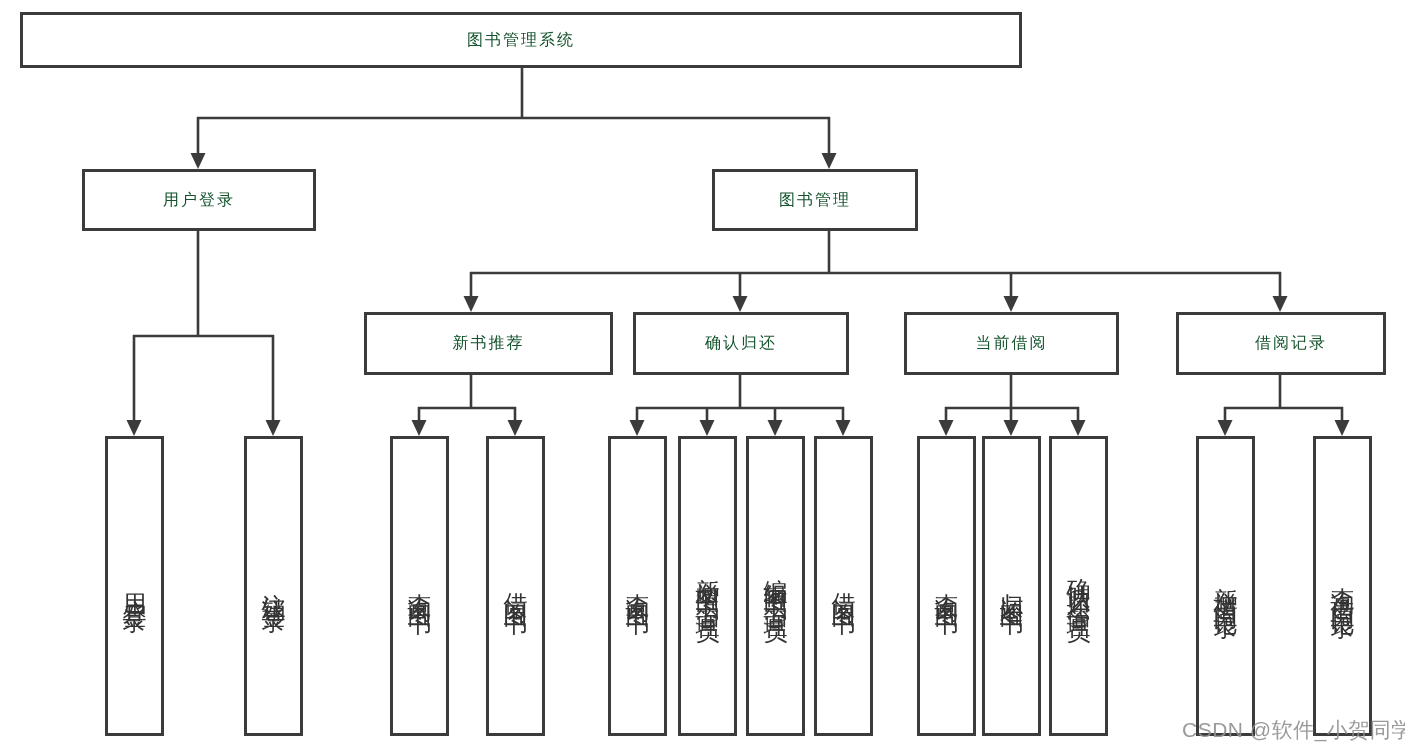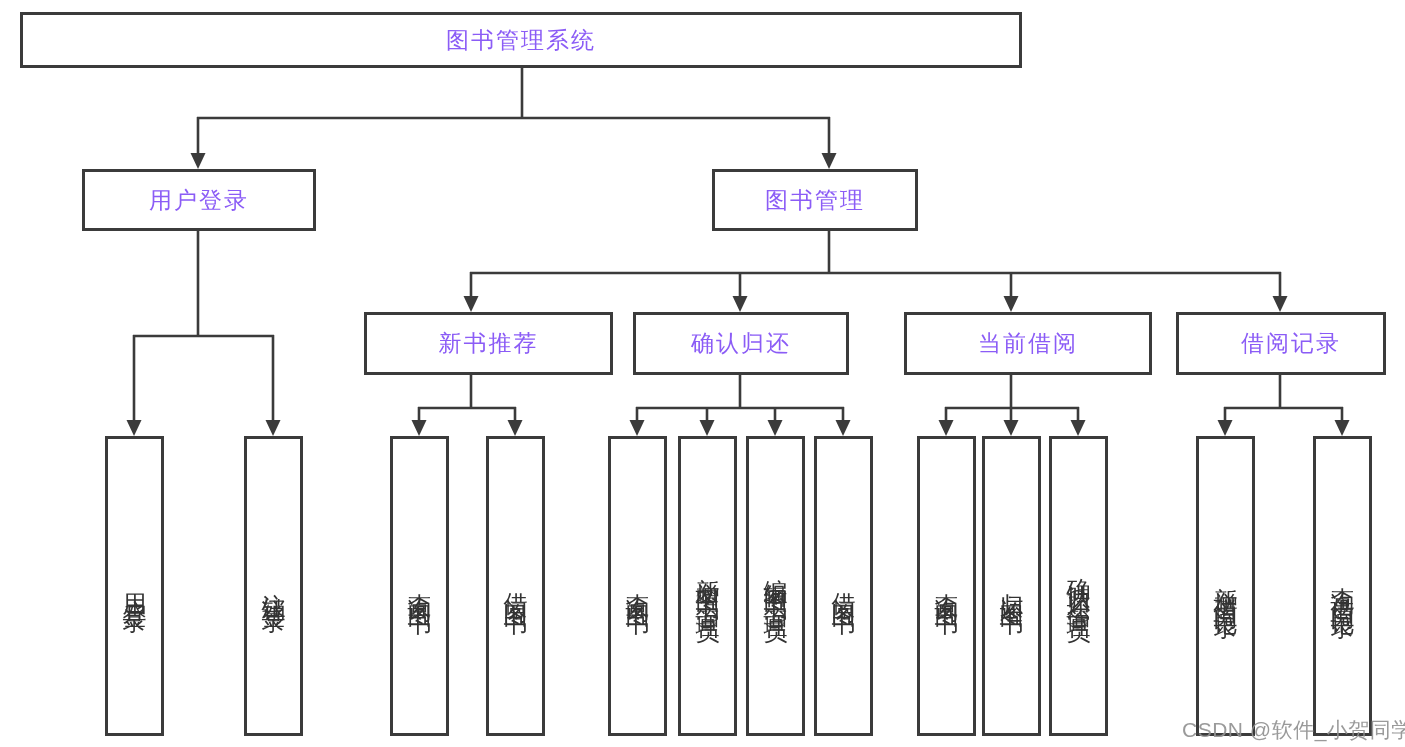--- a/index.html
+++ b/index.html
@@ -14,24 +14,24 @@
   .node{
     position:absolute;
     box-sizing:border-box;
     background:#ffffff;
     border:3px solid #3b3b3b;
     display:flex;align-items:center;justify-content:center;
     z-index:2;
     color:#2f2f2f;
   }
   .h-label{
-    font-size:23px;
+    font-size:16px;
     letter-spacing:2px;
     white-space:nowrap;
-    color:#8b5cf6;
+    color:#14532d;
   }
   .leaf{
     top:436px;height:300px;width:59px;
   }
   .v-label{
     writing-mode:vertical-rl;
     text-orientation:mixed;
     font-size:24px;
     line-height:1;
     letter-spacing:6px;
@@ -40,21 +40,21 @@
   }
   
   .n-root{left:20px;top:12px;width:1002px;height:56px;}
   
   .n-user-login{left:82px;top:169px;width:234px;height:62px;}
   .n-book-mgmt{left:712px;top:169px;width:206px;height:62px;}
   
   .lvl3{top:312px;height:63px;}
   .n-new-books{left:364px;width:249px;}
   .n-book-borrow{left:633px;width:216px;}
-  .n-current-borrow{left:904px;width:248px;}
+  .n-current-borrow{left:904px;width:215px;}
   .n-borrow-records{left:1176px;width:210px;padding-left:20px;}
   
   .n-l-user-login{left:105px;}
   .n-l-logout{left:244px;}
   .n-l-nb-query{left:390px;}
   .n-l-nb-borrow{left:486px;}
   .n-l-bb-query{left:608px;}
   .n-l-bb-add{left:678px;}
   .n-l-bb-edit{left:746px;}
   .n-l-bb-borrow{left:814px;}

